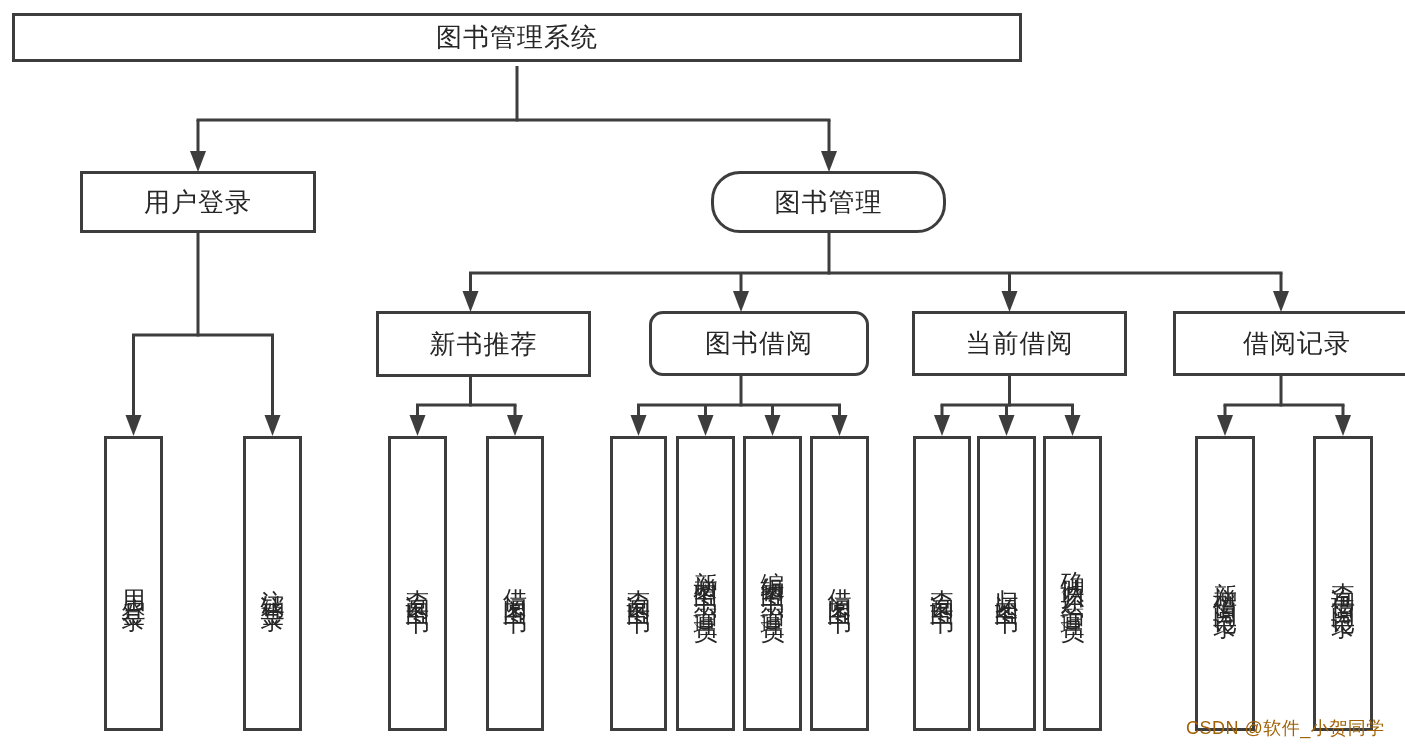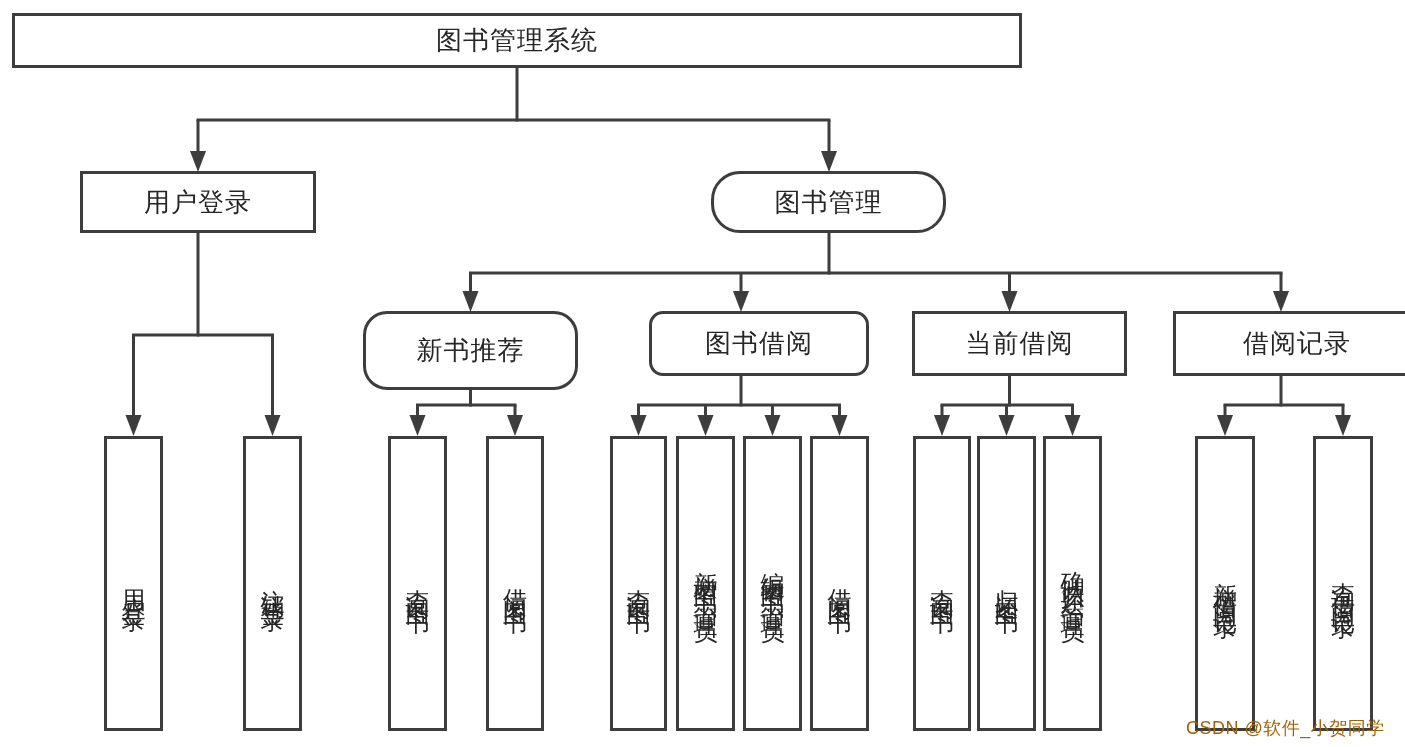--- a/index.html
+++ b/index.html
@@ -101,26 +101,26 @@
     <g>
       <line x1="1281" y1="374" x2="1281" y2="406.5"></line>
       <line x1="1223.5" y1="405" x2="1344.5" y2="405"></line>
       <line x1="1225" y1="405" x2="1225" y2="420"></line>
       <polygon points="1217,415 1233,415 1225,436"></polygon>
       <line x1="1343" y1="405" x2="1343" y2="420"></line>
       <polygon points="1335,415 1351,415 1343,436"></polygon>
     </g>
   </svg>
 
-  <div class="node h" style="left:12px; top:13px; width:1010px; height:55px;">图书管理系统</div>
+  <div class="node h" style="left:12px; top:13px; width:1010px; height:49px;">图书管理系统</div>
 
   <div class="node h" style="left:80px; top:171px; width:236px; height:62px;">用户登录</div>
   <div class="node h" style="left:711px; top:171px; width:235px; height:62px;border-radius:29px;">图书管理</div>
 
-  <div class="node h" style="left:363px; top:311px; width:215px; height:79px;border-radius:24px;">新书推荐</div>
+  <div class="node h" style="left:376px; top:311px; width:215px; height:66px;">新书推荐</div>
   <div class="node h" style="left:649px; top:311px; width:220px; height:65px;border-radius:14px;">图书借阅</div>
   <div class="node h" style="left:912px; top:311px; width:215px; height:65px;">当前借阅</div>
   <div class="node h" style="left:1173px; top:311px; width:248px; height:65px;">借阅记录</div>
 
   <div class="node v" style="left:104px; top:436px; width:59px; height:295px;">用户登录</div>
   <div class="node v" style="left:243px; top:436px; width:59px; height:295px;">注销登录</div>
 
   <div class="node v" style="left:388px; top:436px; width:59px; height:295px;">查询图书</div>
   <div class="node v" style="left:486px; top:436px; width:58px; height:295px;">借阅图书</div>
 

